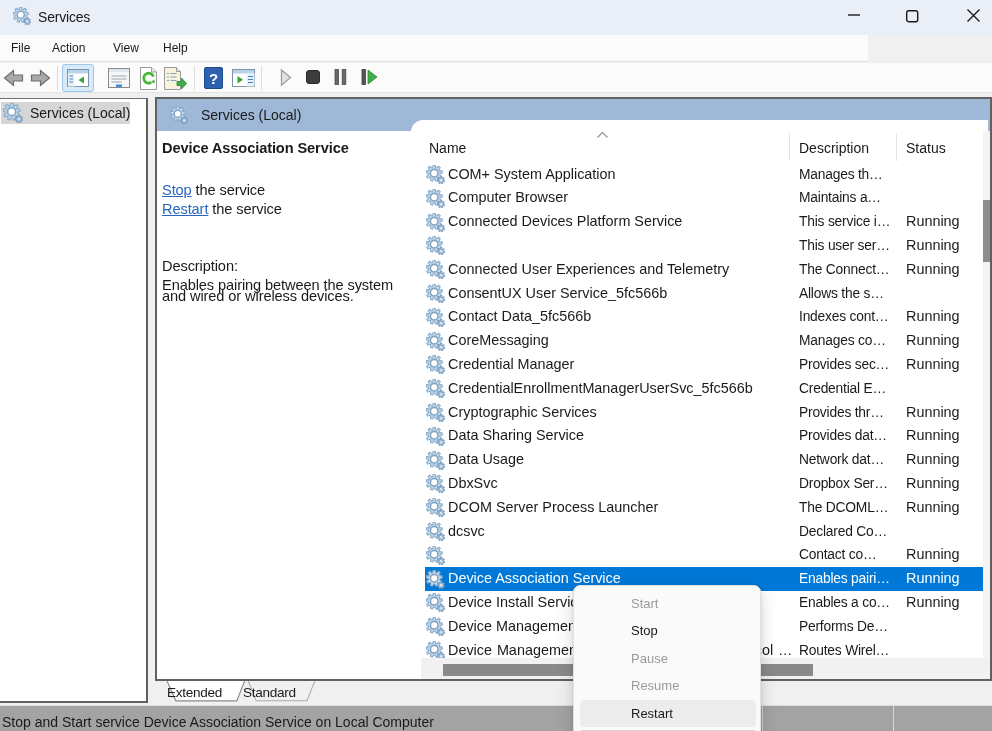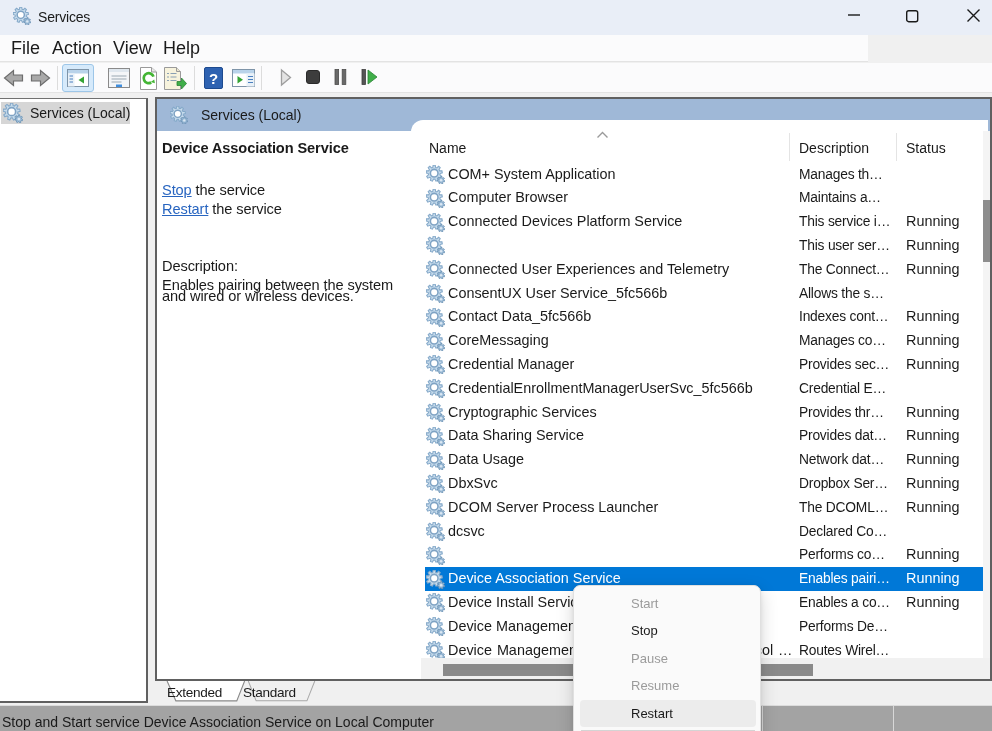--- a/index.html
+++ b/index.html
@@ -2,21 +2,21 @@
 <html><head><meta charset="utf-8">
 <style>
 *{margin:0;padding:0;box-sizing:border-box}
 html,body{width:992px;height:731px;overflow:hidden;background:#f0f0f0;
   font-family:"Liberation Sans",sans-serif;color:#1a1a1a;}
 .abs{position:absolute}
 
 #titlebar{position:absolute;left:0;top:0;width:992px;height:35px;background:#e9eef7;padding-left:39px;}
 #title-ico{position:absolute;left:13px;top:7px;width:18px;height:18px}
 #title-txt{position:absolute;left:38px;top:0;height:35px;line-height:35px;font-size:14px;letter-spacing:-.2px}
-#menubar{position:absolute;left:0;top:35px;width:868px;height:27px;background:#fbfbfc;border-bottom:1px solid #e3e3e3;font-size:18px}
+#menubar{position:absolute;left:0;top:35px;width:868px;height:27px;background:#fbfbfc;border-bottom:1px solid #e3e3e3;font-size:12px}
 #menubar span{position:absolute;top:0;height:26px;line-height:26px}
 #toolbar{position:absolute;left:0;top:63px;width:992px;height:30px;background:#fbfbfc;border-bottom:1px solid #e3e3e3}
 .tsep{position:absolute;top:3px;width:1px;height:24px;background:#dcdcdc}
 .tico{position:absolute;top:4px}
 #tb-hl{position:absolute;left:62px;top:1px;width:32px;height:28px;background:#d6eafb;border:1px solid #9dc6e8;border-radius:3px}
 
 #tree{position:absolute;left:0;top:98px;width:148px;height:605px;background:#fff;border-top:1px solid #707070;border-right:2px solid #606060;border-bottom:2px solid #606060}
 #tree-sel{position:absolute;left:1px;top:3px;width:129px;height:22px;background:#d6d6d6}
 #tree-ico{position:absolute;left:3px;top:4px;width:20px;height:20px}
 #tree-txt{position:absolute;left:30px;top:3px;height:22px;line-height:22px;font-size:14px}
@@ -320,21 +320,21 @@
       <use href="#gear"></use>
     </svg>
     <span class="nm">dcsvc</span>
     <span class="dc">Declared Co…</span>
     <span class="st"></span>
   </div>
 <div class="row" style="top:543.3px">
     <svg class="g" viewBox="0 0 16 16">
       <use href="#gear"></use>
     </svg>
-    <span class="dc">Performs co…</span>
+    <span class="dc">Contact co…</span>
     <span class="st">Running</span>
   </div>
 <div class="row sel" style="top:567.1px">
     <svg class="g" viewBox="0 0 16 16">
       <use href="#gear"></use>
     </svg>
     <span class="nm">Device Association Service</span>
     <span class="dc">Enables pairi…</span>
     <span class="st">Running</span>
   </div>

